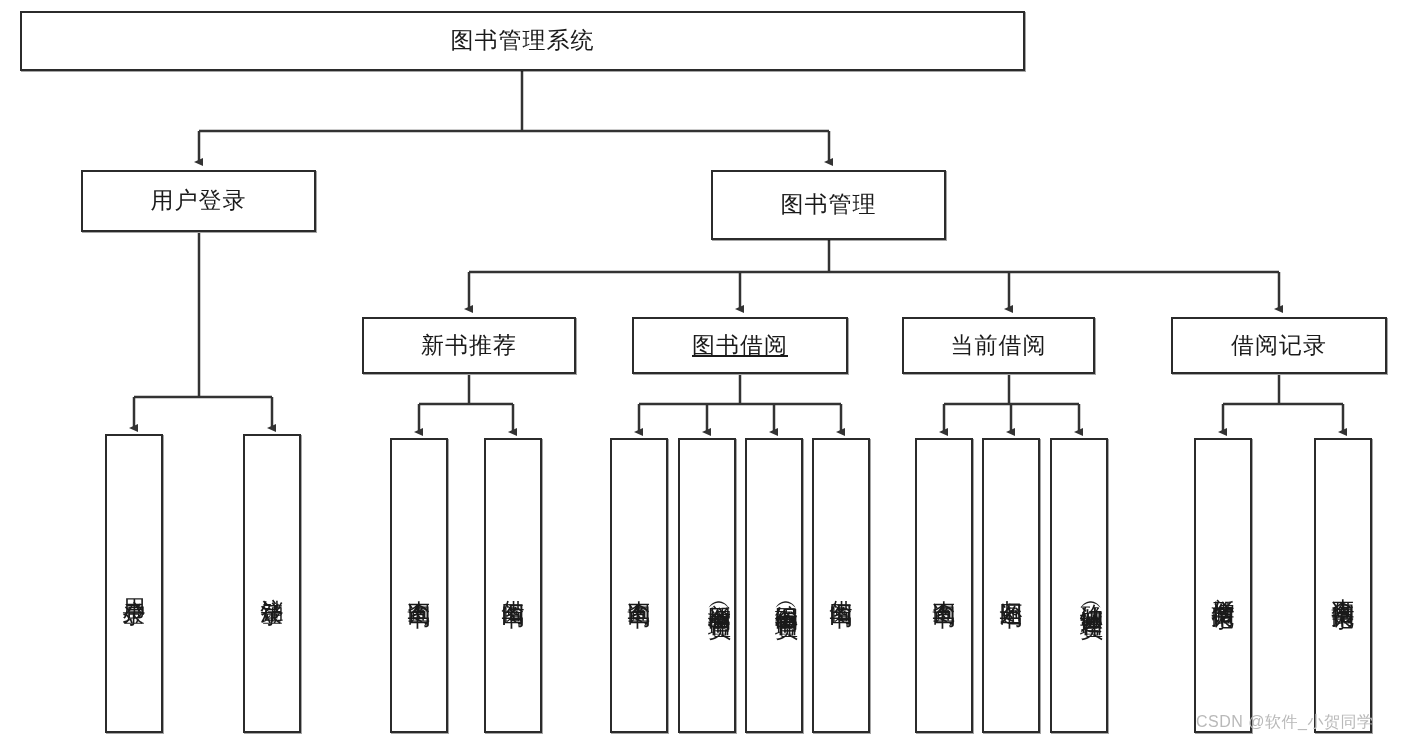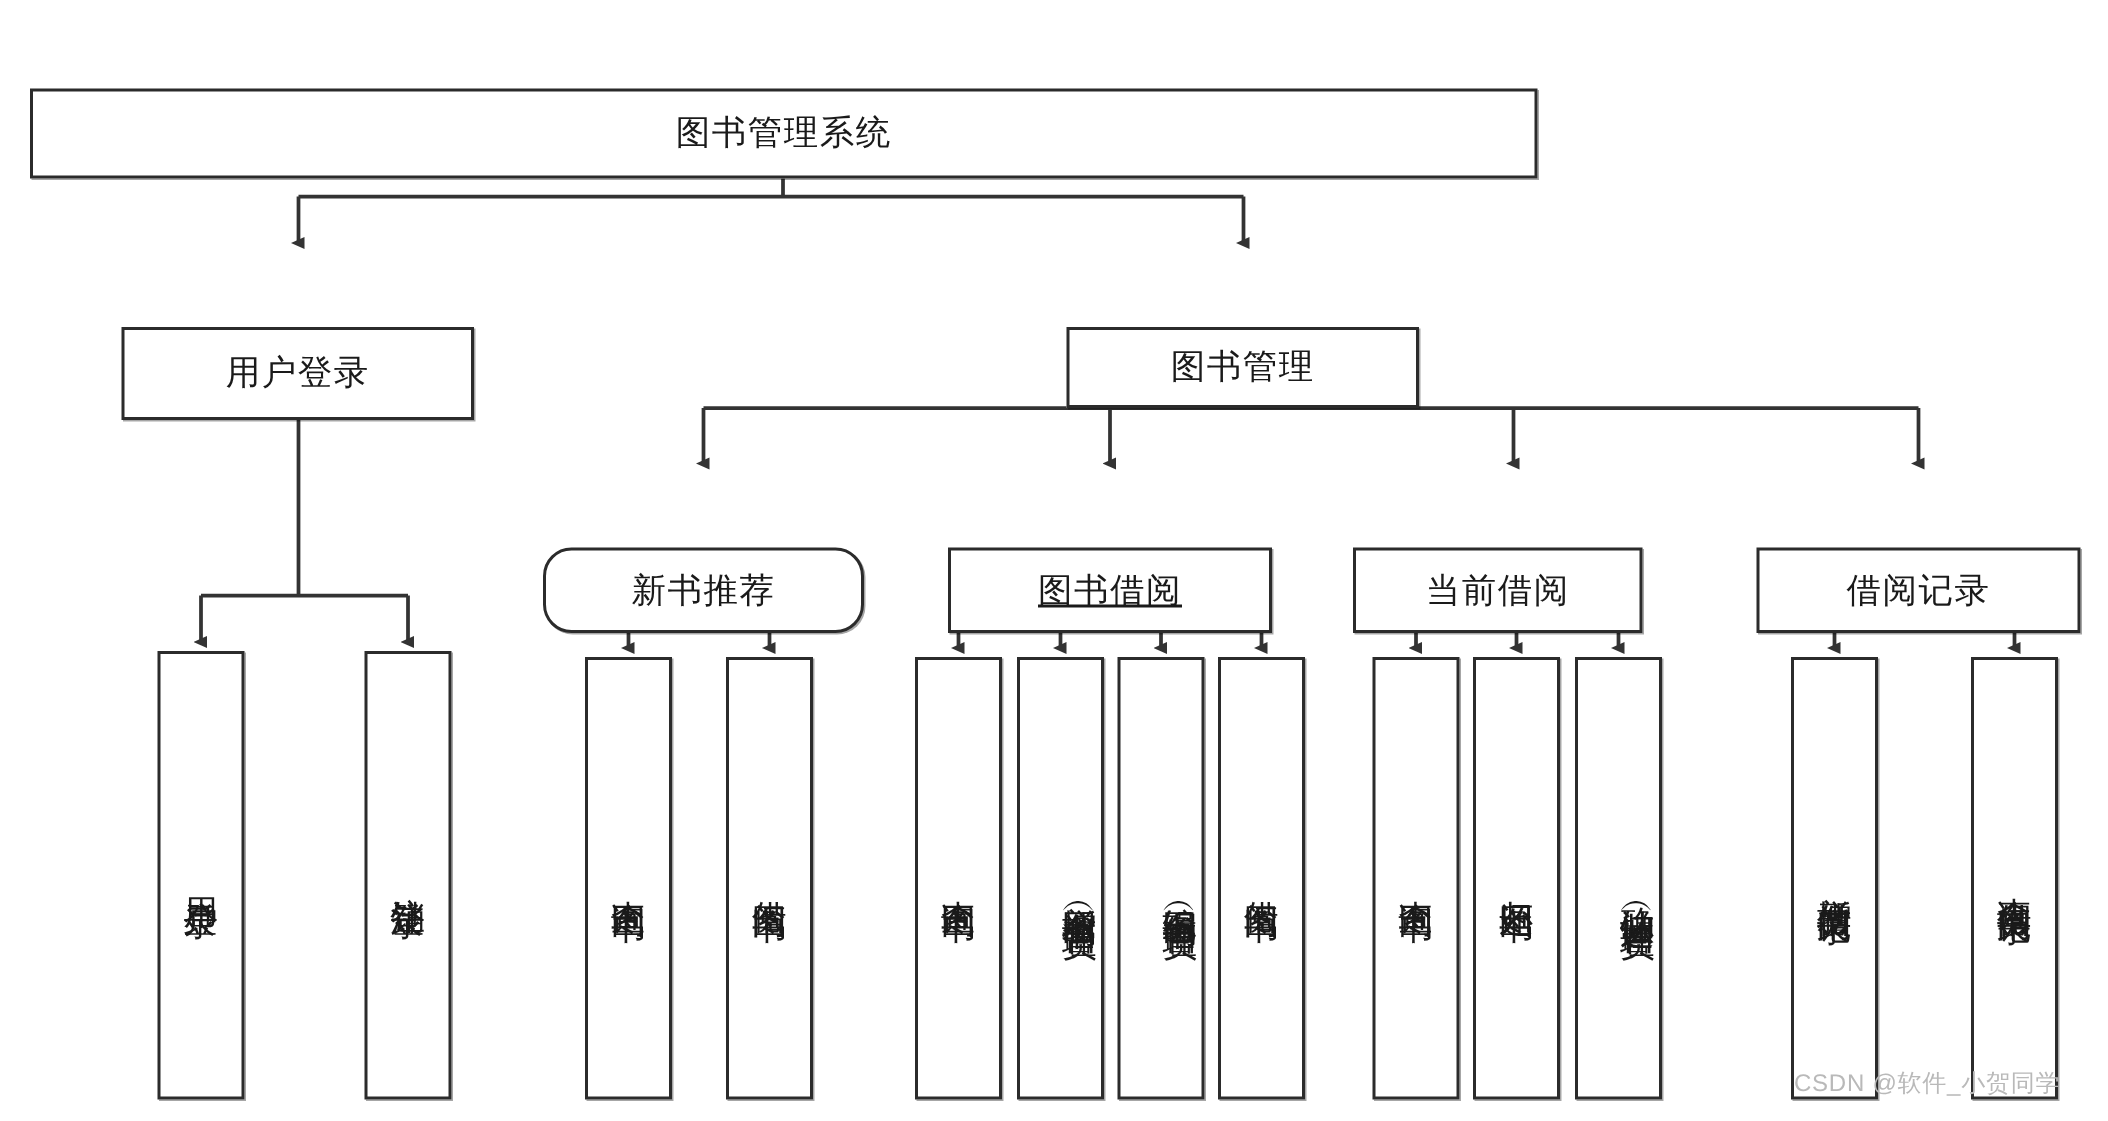--- a/index.html
+++ b/index.html
@@ -33,21 +33,20 @@
     align-items: center;
     justify-content: center;
     text-align: center;
     box-shadow: 1px 1px 0 rgba(0,0,0,0.35);
     z-index: 2;
   }
   .node-h {
     font-size: 23px;
     line-height: 1.2;
     letter-spacing: 1px;
-    margin-top: 48px;
   }
   .node-v {
     writing-mode: vertical-rl;
     text-orientation: upright;
     font-size: 23px;
     line-height: 1.25;
     letter-spacing: 2px;
     align-items: flex-start;
     justify-content: center;
     padding-top: 18px;
@@ -122,25 +121,25 @@
     </g>
   </svg>
 
   <div class="node node-h" style="left:20px; top:11px; width:1005px; height:60px;">
     <span>图书管理系统</span>
   </div>
 
   <div class="node node-h" style="left:81px; top:170px; width:235px; height:62px;">
     <span>用户登录</span>
   </div>
-  <div class="node node-h" style="left:711px; top:170px; width:235px; height:54px;">
+  <div class="node node-h" style="left:711px; top:170px; width:235px; height:70px;">
     <span>图书管理</span>
   </div>
 
-  <div class="node node-h" style="left:362px; top:317px; width:214px; height:57px;border-radius:19px;">
+  <div class="node node-h" style="left:362px; top:317px; width:214px; height:57px;">
     <span>新书推荐</span>
   </div>
   <div class="node node-h" style="left:632px; top:317px; width:216px; height:57px;text-decoration:underline;">
     <span>图书借阅</span>
   </div>
   <div class="node node-h" style="left:902px; top:317px; width:193px; height:57px;">
     <span>当前借阅</span>
   </div>
   <div class="node node-h" style="left:1171px; top:317px; width:216px; height:57px;">
     <span>借阅记录</span>

